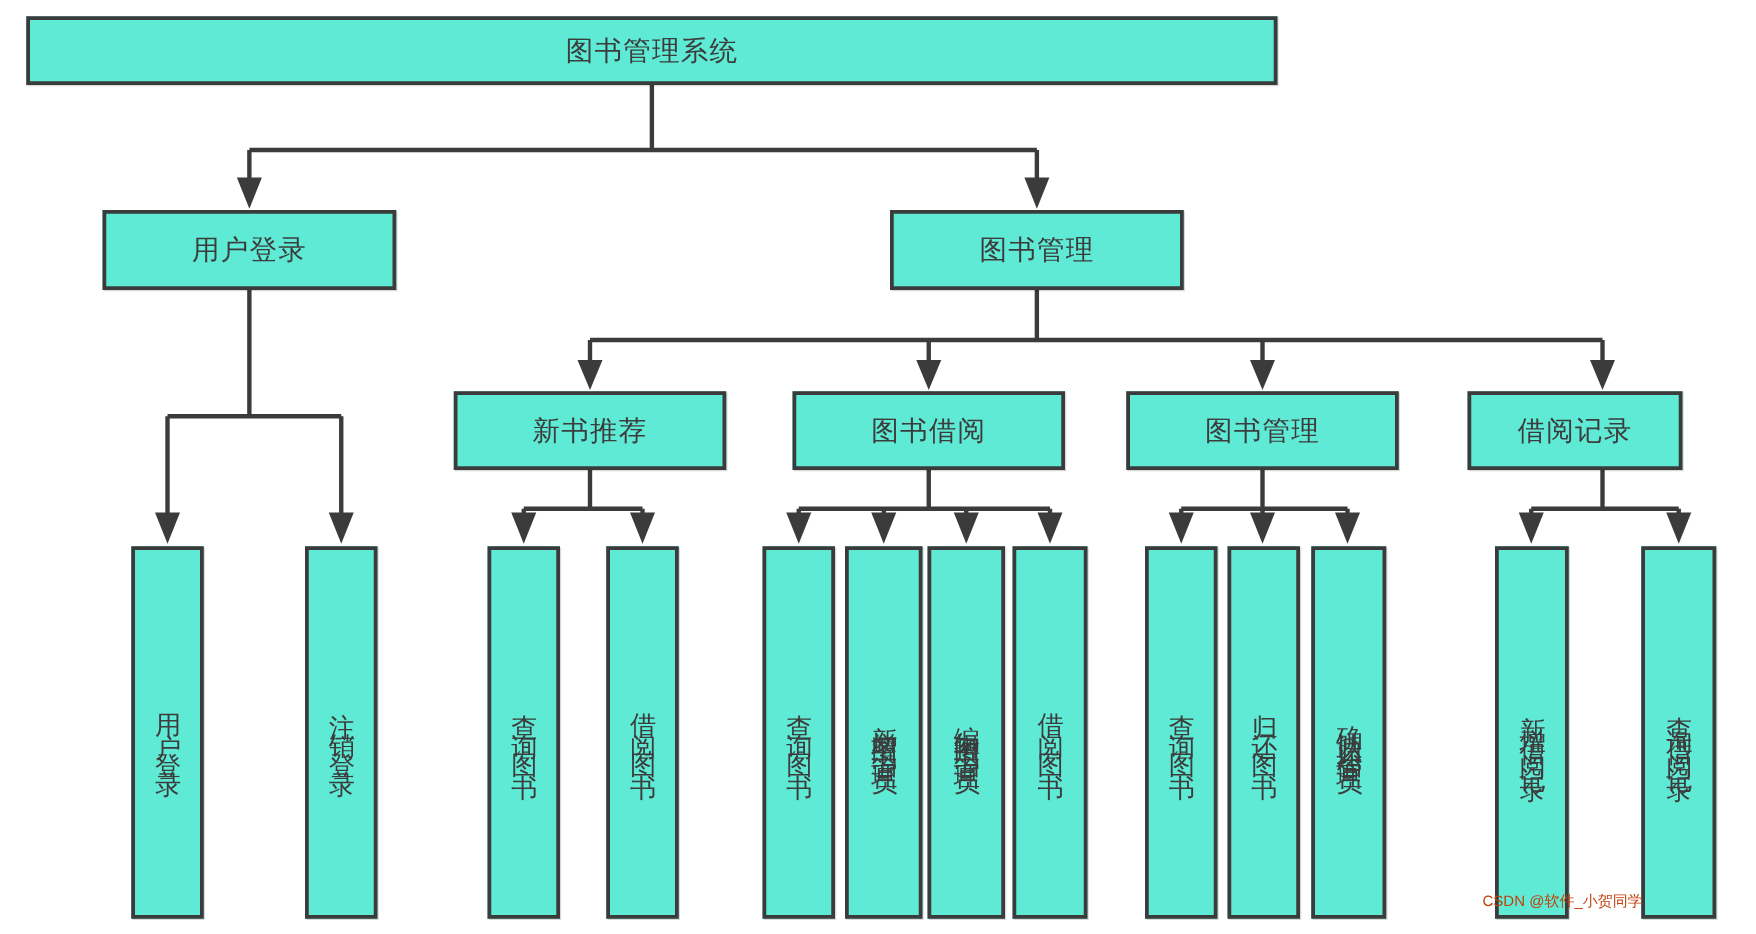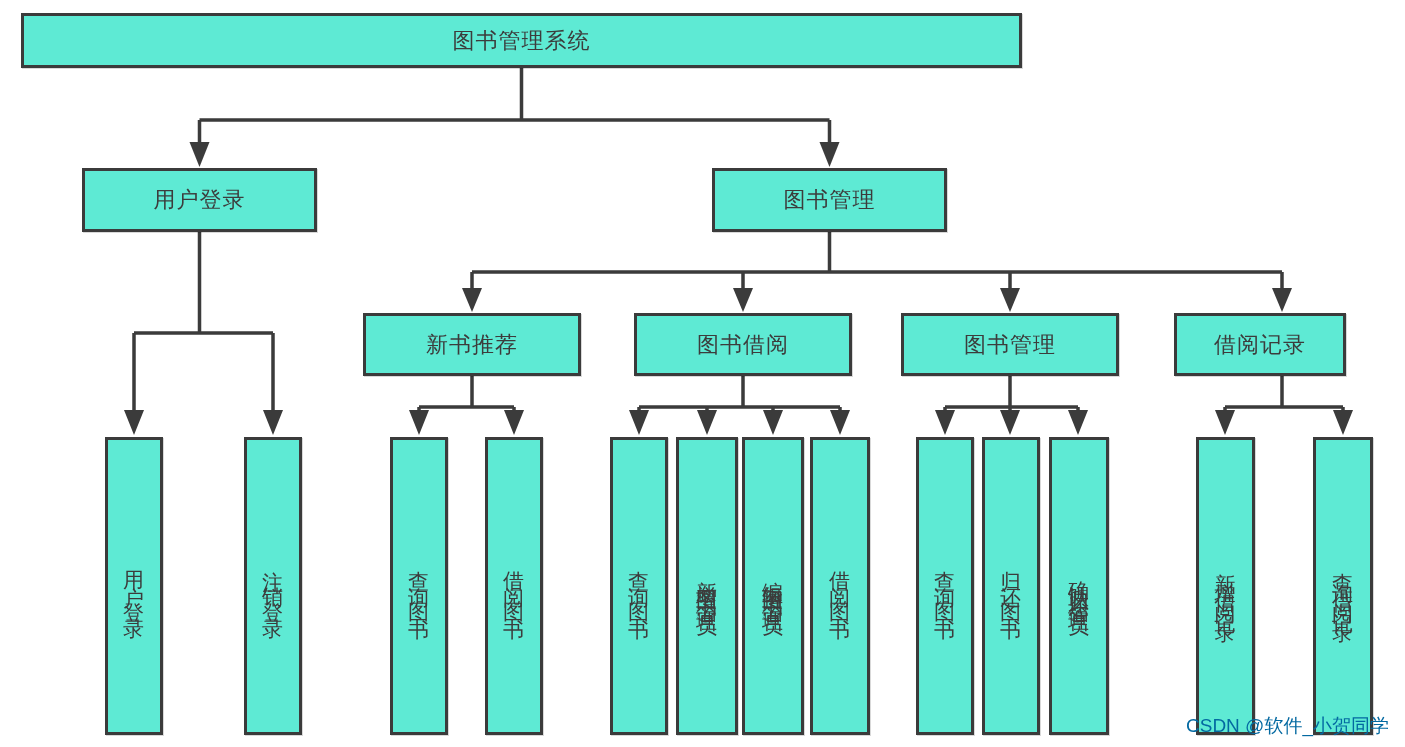--- a/index.html
+++ b/index.html
@@ -26,21 +26,21 @@
     writing-mode:vertical-rl;
     text-orientation:mixed;
     font-size:21px;color:#3c3c3c;
     letter-spacing:16px;
     line-height:1;
   }
   .vlabel.mid{letter-spacing:10px;}
   .vlabel.long{letter-spacing:5px;}
   #watermark{
     position:absolute;left:1186px;top:713px;
-    font-size:19px;color:#0369a1;white-space:nowrap;
+    font-size:12px;color:#c2410c;white-space:nowrap;
     z-index:5;
     text-align:right;
   }
   .ln{stroke:#3b3b3b;stroke-width:3.5;fill:none;}
   .arr{fill:#3b3b3b;stroke:none;}
 </style>
 </head>
 <body>
 
 <div id="stage">

